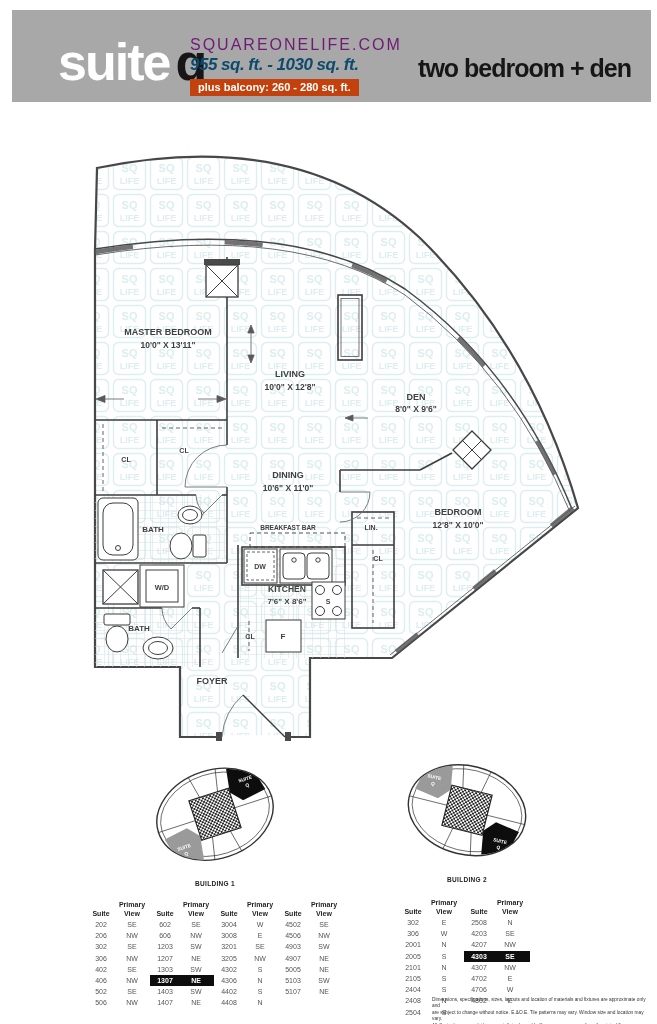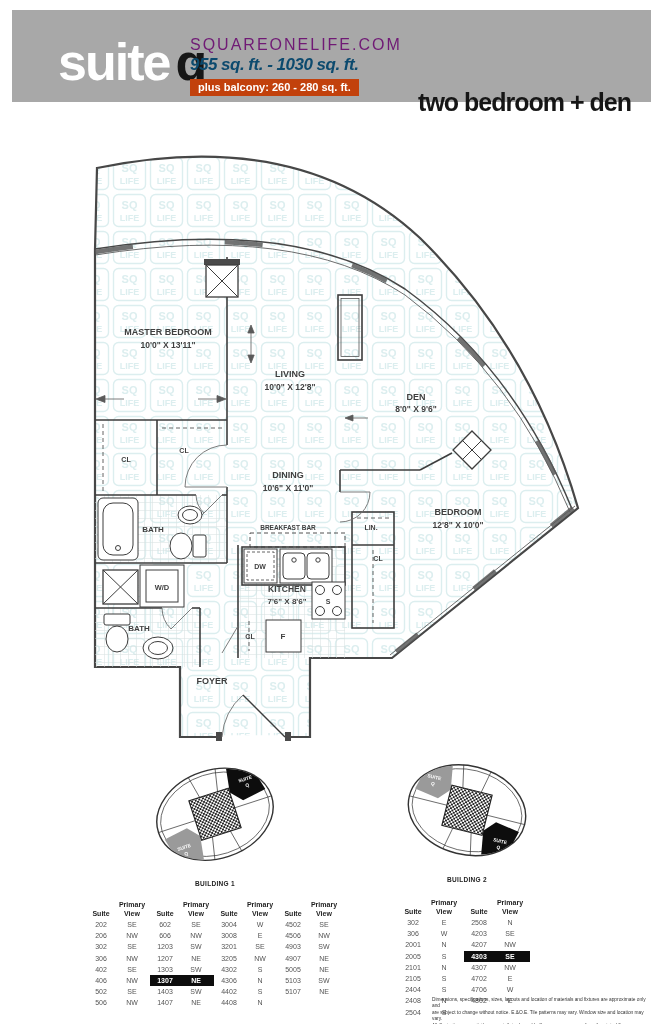--- a/index.html
+++ b/index.html
@@ -8,21 +8,21 @@
 
   
   .header-band { position:absolute; left:12px; top:10px; right:6px; height:92px; background:#a8a8a8; }
   .suite-block { position:absolute; left:46px; top:22px; white-space:nowrap; }
   .suite-word { font-size:52px; font-weight:bold; color:#fff; letter-spacing:-2px; }
   .suite-letter { font-size:52px; font-weight:bold; color:#161616; margin-left:6px; }
   .size-block { position:absolute; left:178px; top:26px; }
   .website { font-size:16px; color:#701a75; letter-spacing:2px; font-weight:normal; }
   .size-range { font-size:17px; color:#0c4a6e; font-weight:bold; letter-spacing:-0.5px; margin-top:1px;font-style:italic; }
   .balcony-note { display:inline-block; font-size:11px; color:#fff; font-weight:bold; background:#c2410c; padding:2px 8px 3px 8px; margin-top:4px; }
-  .suite-type { position:absolute; left:400px; top:44px; width:225px; text-align:center; font-size:25px; font-weight:bold; color:#161616; letter-spacing:-1px;margin-top:34px; }
+  .suite-type { position:absolute; left:400px; top:44px; width:225px; text-align:center; font-size:25px; font-weight:bold; color:#161616; letter-spacing:-1px; }
 
   
   svg text { font-family:"Liberation Sans", sans-serif; }
   .plan-svg { position:absolute; left:0; top:118px; }
   .room-name { font-weight:bold; fill:#3f3f3f; }
   .room-dims { font-weight:bold; fill:#3f3f3f; }
   .small-label { font-weight:bold; fill:#3f3f3f; }
 
   
   .bld { position:absolute; width:132px; }

